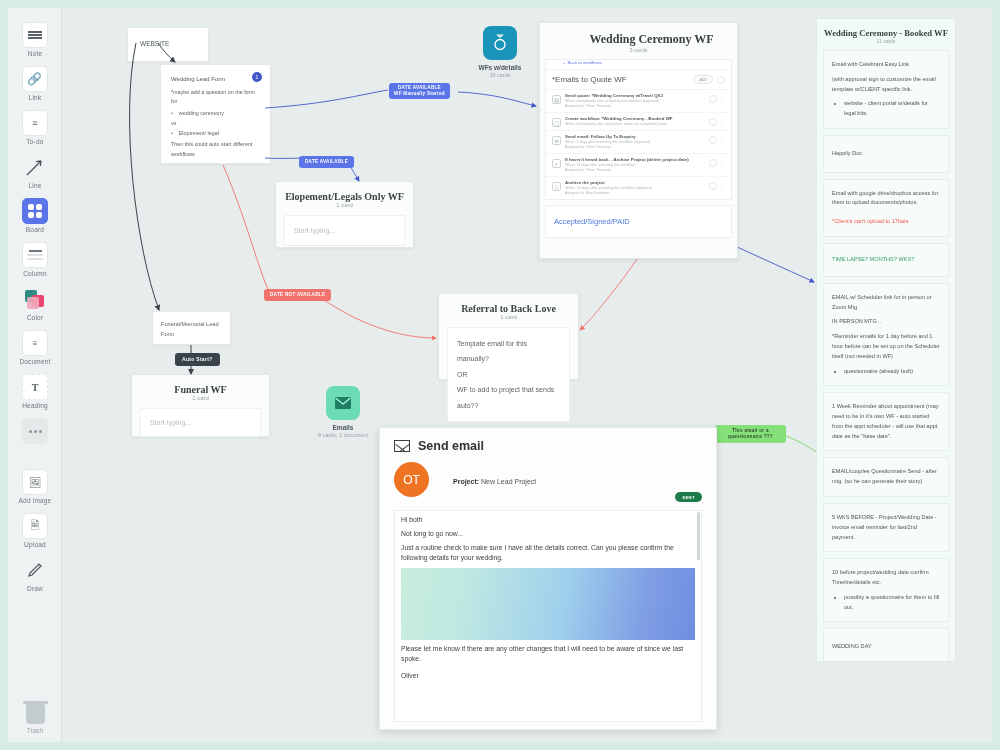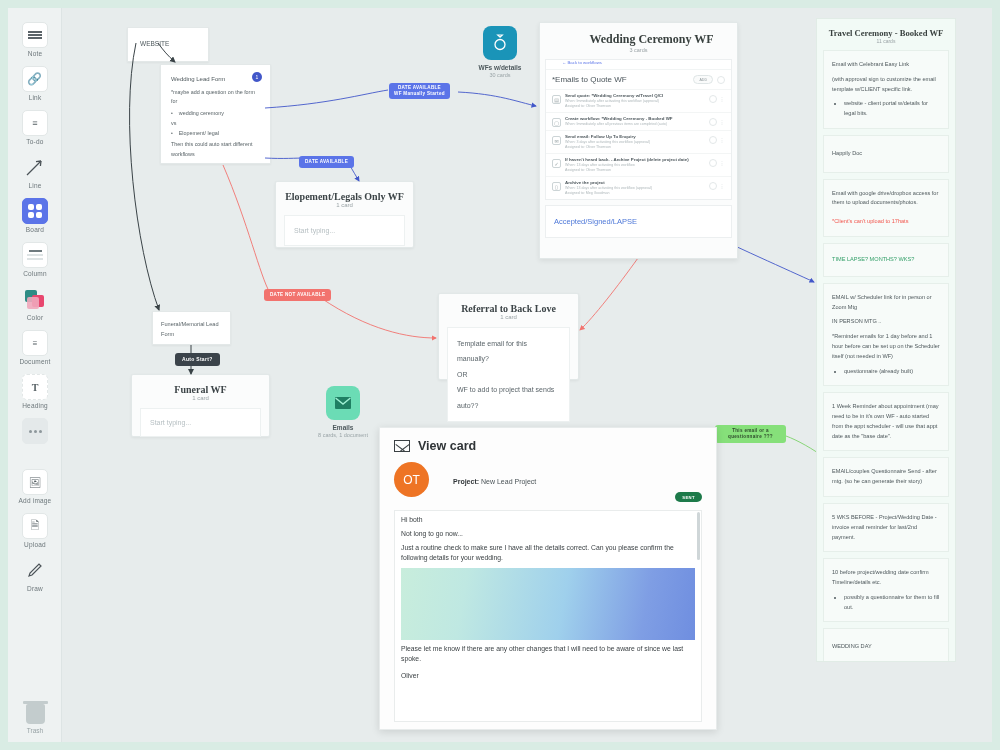--- a/index.html
+++ b/index.html
@@ -384,29 +384,29 @@
           <span class="r2" style="display:block;">Assigned to: Meg Goodman</span>
         </span>
         <span class="rright">
             <span class="rnd"></span>
             <span class="dots">⋮</span>
           </span>
       </div>
     </div>
 
     <div class="wfpanel link">
-      <div class="lk">Accepted/Signed/LAPSE</div>
+      <div class="lk">Accepted/Signed/PAID</div>
     </div>
 
   </div>
 
   <div id="email">
     <div class="ehdr">
       <span class="envel"></span>
-      <span class="ttl">View card</span>
+      <span class="ttl">Send email</span>
     </div>
     <div class="meta">
       <div class="av">OT</div>
       <div class="proj">
         <b>Project:</b>
         <span>New Lead Project</span>
       </div>
       <div class="sent">SENT</div>
     </div>
     <div class="bodywrap">
@@ -414,21 +414,21 @@
       <p>Hi both</p>
       <p>Not long to go now...</p>
       <p>Just a routine check to make sure I have all the details correct.  Can you please confirm the following details for your wedding.</p>
       <div class="grad"></div>
       <p>Please let me know if there are any other changes that I will need to be aware of since we last spoke.</p>
       <p style="padding-top:7px;">Oliver</p>
     </div>
   </div>
 
   <div id="right">
-    <div class="rh">Travel Ceremony - Booked WF</div>
+    <div class="rh">Wedding Ceremony - Booked WF</div>
     <div class="rhs">11 cards</div>
 
     <div class="rcard">
       <p>Email with Celebrant Easy Link</p>
       <p style="margin-top:5px;">(with approval sign to customize the email template w/CLIENT specific link.</p>
       <ul style="margin-top:5px;">
           <li>website - client portal w/details for legal bits.</li>
         </ul>
     </div>
 

